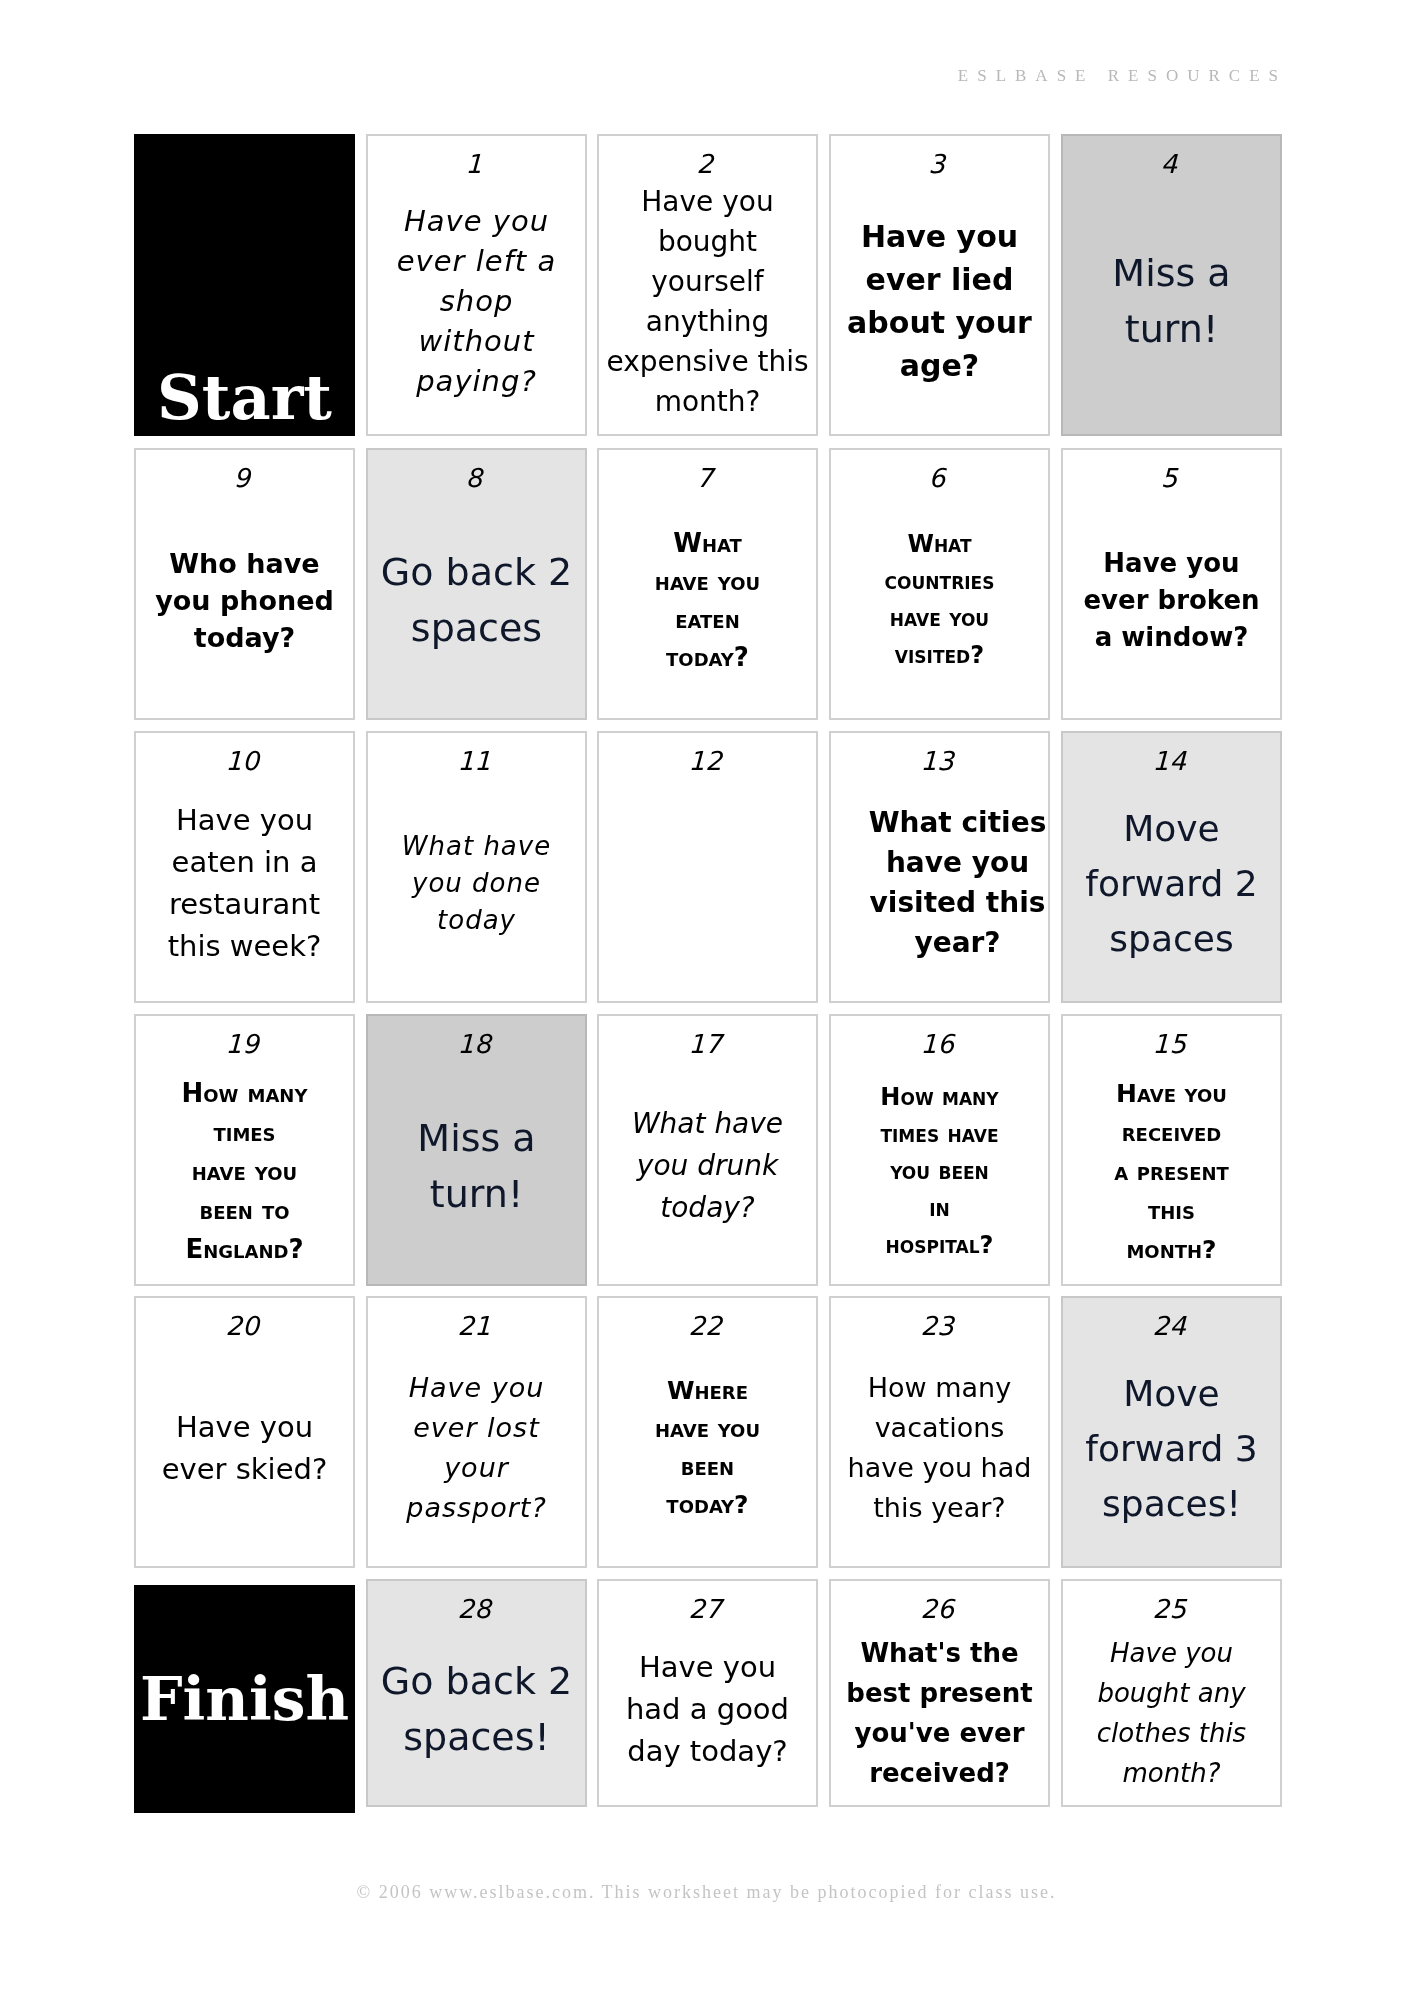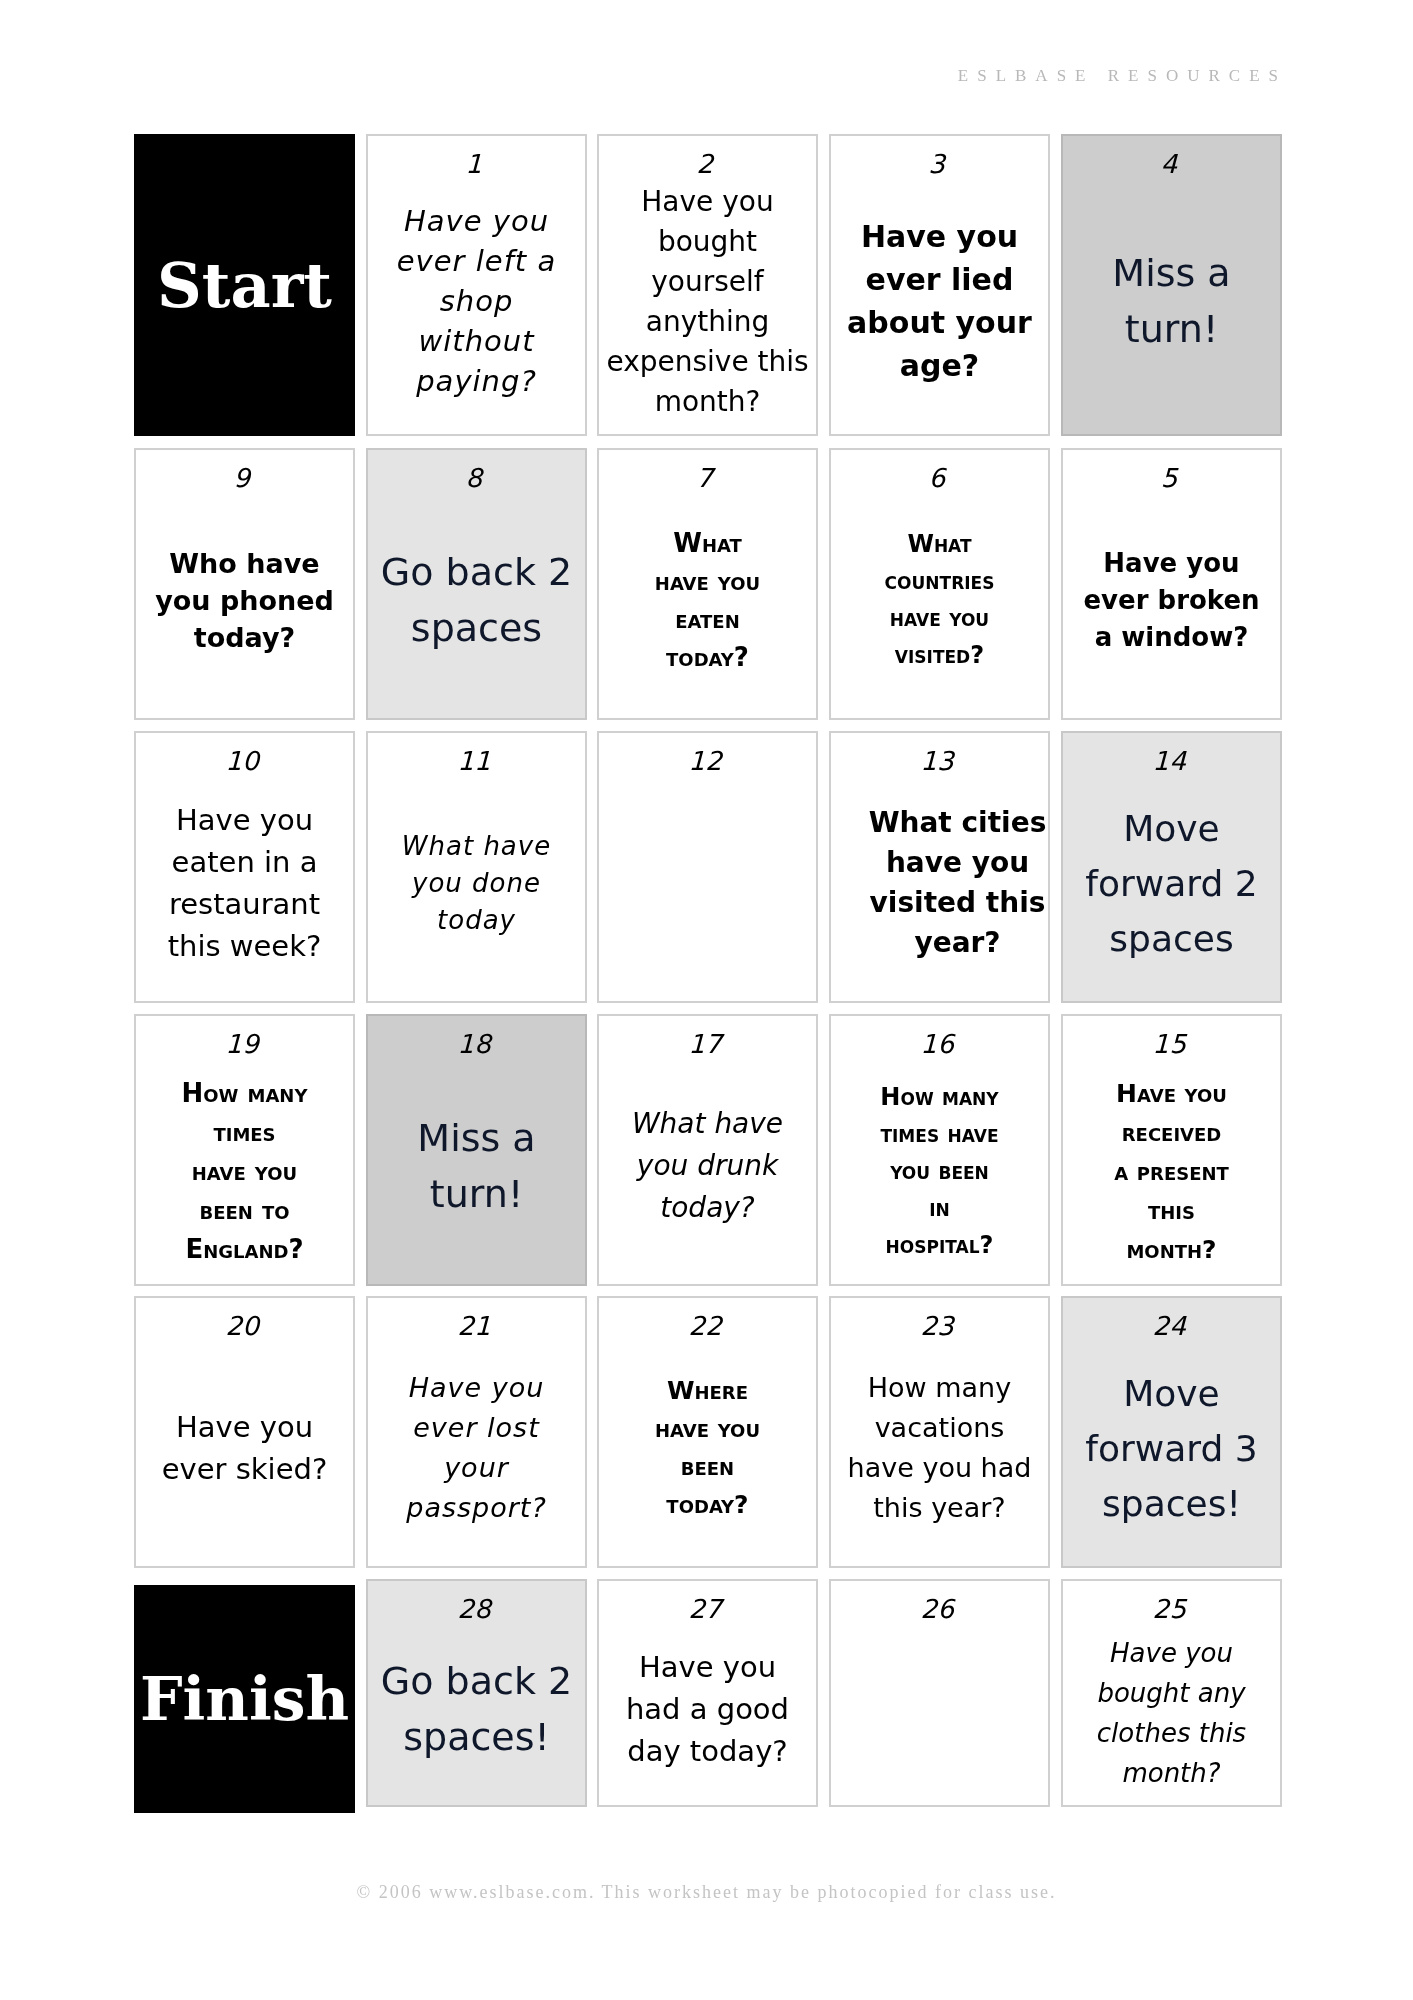--- a/index.html
+++ b/index.html
@@ -19,21 +19,21 @@
   .t-action { font-family:"DejaVu Sans", sans-serif; font-size:38px; line-height:56px; font-weight:normal; color:#0f172a; }
   .t-start { font-family:"DejaVu Serif", serif; font-weight:bold; font-size:62px; color:#fff; }
 </style>
 </head>
 <body>
 
 <div class="header">ESLBASE RESOURCES</div>
 
 <div class="board">
 
-  <div class="cell black" style="left:134px;top:134px;width:221px;height:302px;">
+  <div class="cell black" style="left:134px;top:134px;width:221px;height:302px;justify-content:flex-end;">
     <span class="t-start">Start</span>
   </div>
   <div class="cell" style="left:366px;top:134px;width:221px;height:302px;">
     <div class="num">1</div>
     <div class="body t-italic">Have you
 ever left a
 shop
 without
 paying?</div>
   </div>
@@ -199,20 +199,24 @@
 spaces!</div>
   </div>
   <div class="cell" style="left:597px;top:1579px;width:221px;height:228px;">
     <div class="num">27</div>
     <div class="body t-plain" style="font-size:29px;line-height:42px;">Have you
 had a good
 day today?</div>
   </div>
   <div class="cell" style="left:829px;top:1579px;width:221px;height:228px;">
     <div class="num">26</div>
+    <div class="body t-bold" style="font-size:26px;line-height:40px;padding-bottom:6px;">What's the
+best present
+you've ever
+received?</div>
   </div>
   <div class="cell" style="left:1061px;top:1579px;width:221px;height:228px;">
     <div class="num">25</div>
     <div class="body t-italic" style="font-size:26px;line-height:40px;letter-spacing:0;padding-bottom:6px;">Have you
 bought any
 clothes this
 month?</div>
   </div>
 </div>
 

